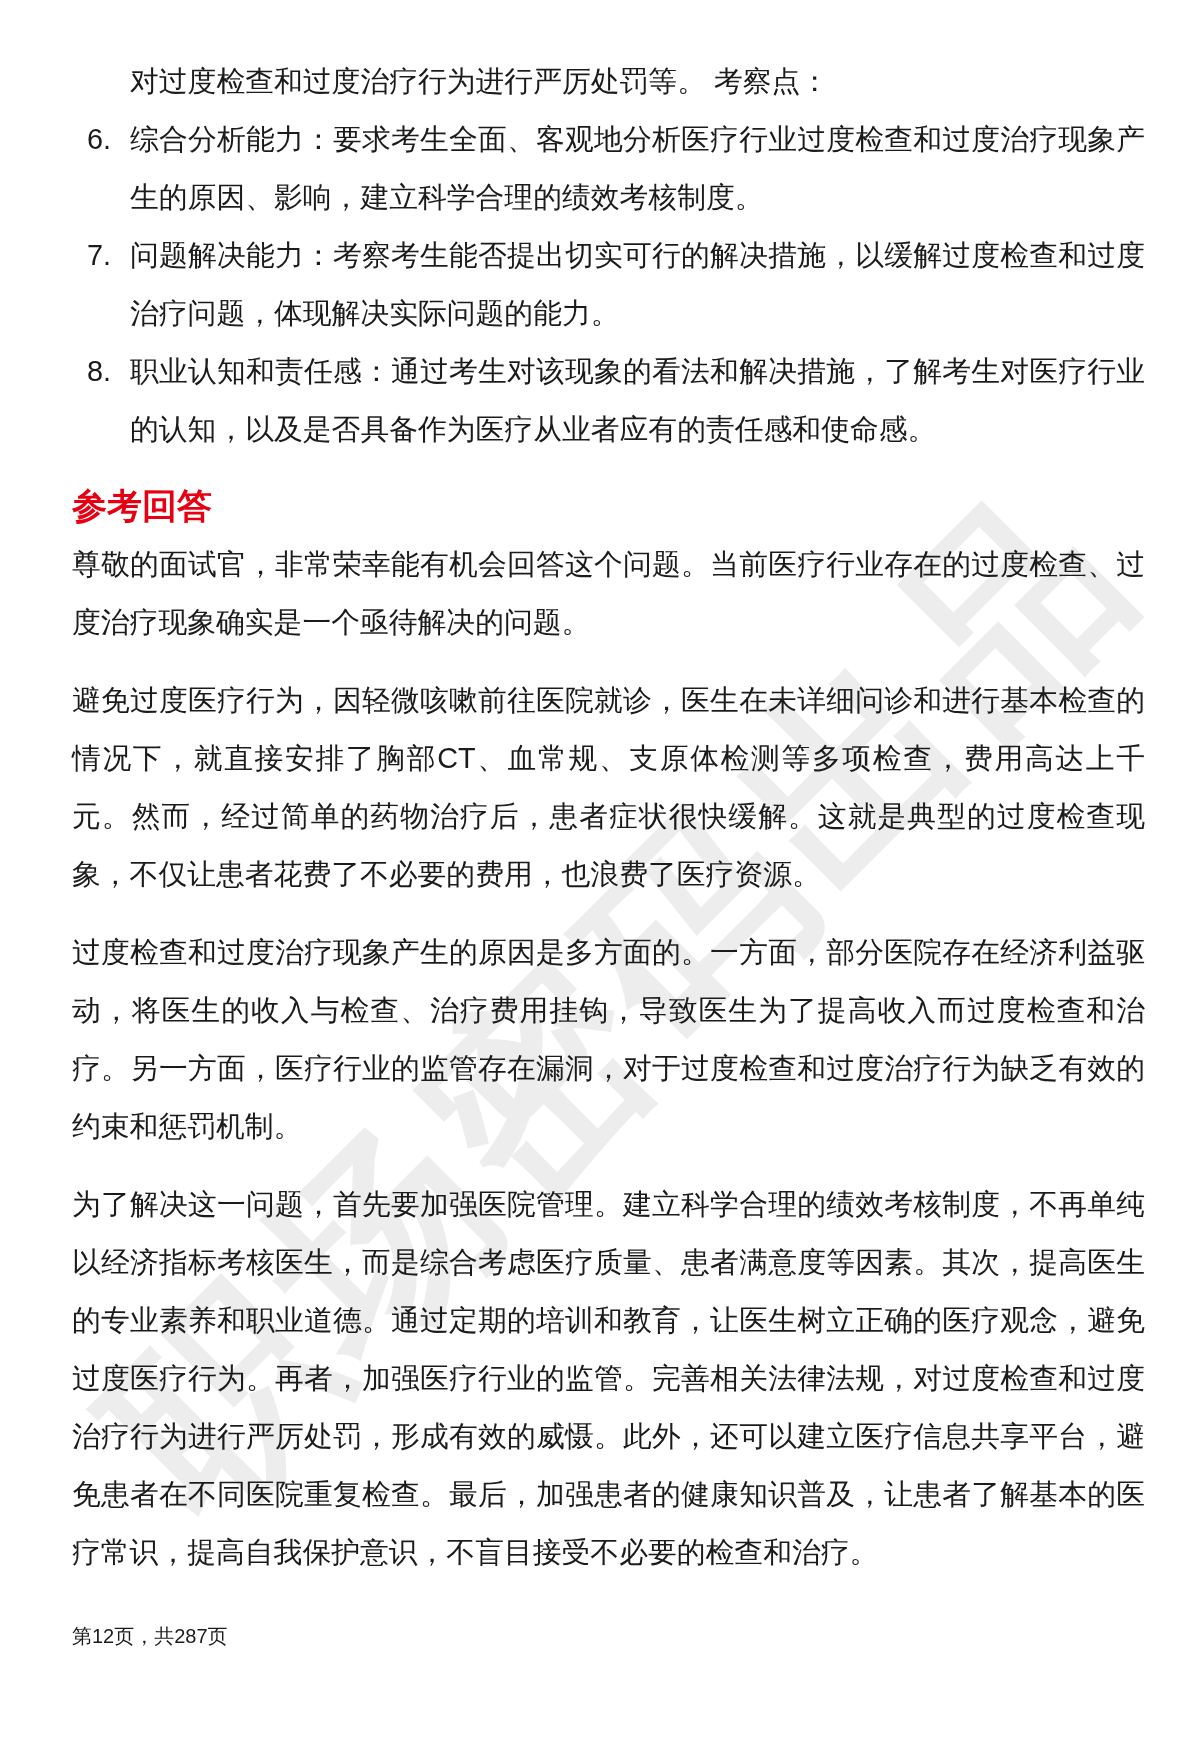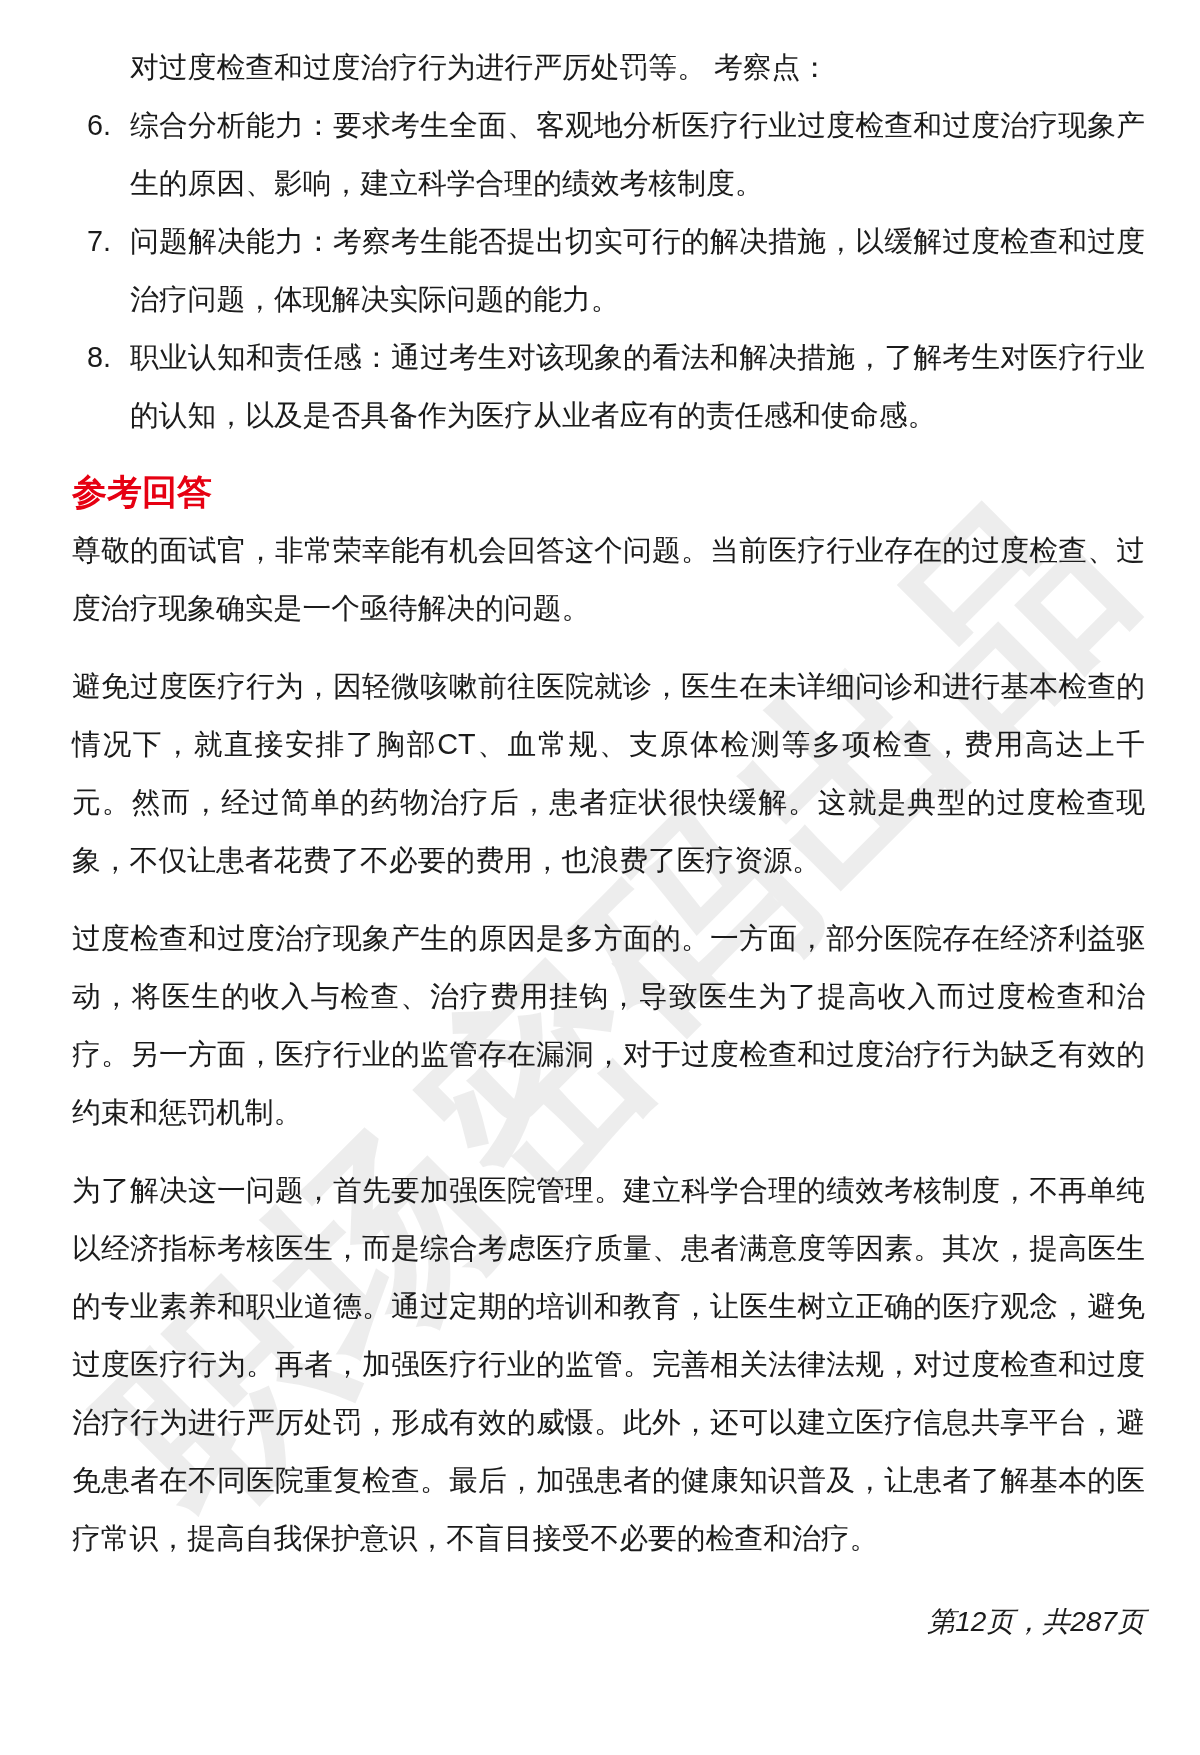--- a/index.html
+++ b/index.html
@@ -22,40 +22,39 @@
     font-weight:bold;
     letter-spacing:12px;
     color:rgba(0,0,0,0.07);
     white-space:nowrap;
     z-index:0;
     pointer-events:none;
     user-select:none;
   }
   .content{
     position:relative;z-index:1;
-    padding:38px 55px 0 72px;
+    padding:52px 55px 0 72px;
   }
   .hanging{margin-left:58px;}
   .list{margin:0;padding:0;}
   .list-item{display:flex;}
   .num{flex:0 0 58px;padding-left:15px;box-sizing:border-box;}
   .item-text{flex:1;text-align:justify;}
   .heading{
     margin:19px 0 0 0;
     font-size:35px;
     line-height:58px;
     font-weight:bold;
   }
   p.para{margin:20px 0 0 0;text-align:justify;}
   p.para.first{margin-top:0;}
   .footer{
     margin-top:26px;
-    text-align:right;
-    font-size:28px;
-    font-style:italic;
+    text-align:left;
+    font-size:20px;
   }
 </style>
 </head>
 <body>
 
 <div class="page">
 
   <div class="watermark">职场密码出品</div>
 
   <div class="content">

